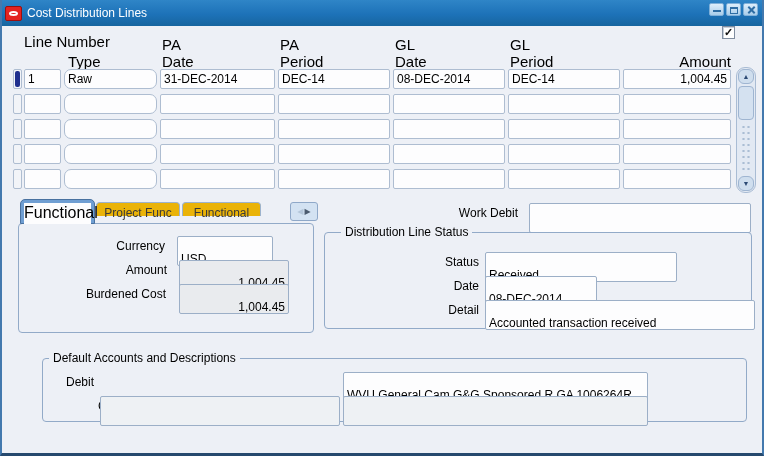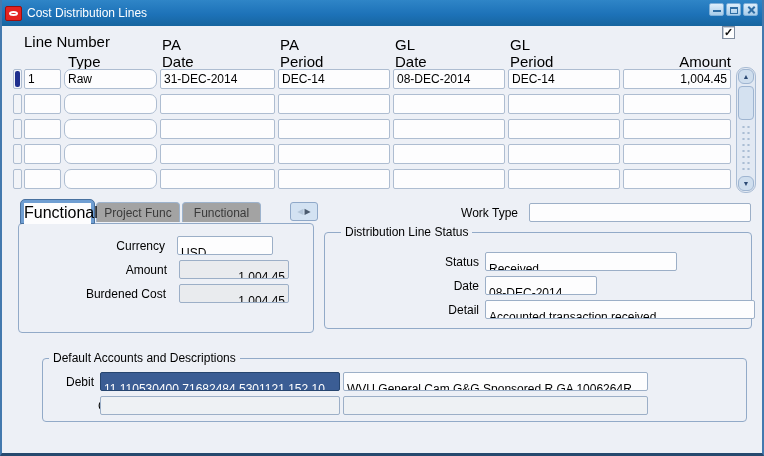--- a/index.html
+++ b/index.html
@@ -47,40 +47,40 @@
   #scrollbar{position:absolute;left:734px;top:67px;width:20px;height:126px;background:#e2e9f3;
     border:1px solid #a9bcd4;border-radius:9px;}
   .sb-btn{position:absolute;left:1px;width:16px;height:15px;background:#cfdeee;border:1px solid #9fb5d1;
     border-radius:6px;text-align:center;font-size:7px;line-height:14px;color:#2c4a74;}
   #sb-up{top:1px;} #sb-down{bottom:1px;}
   #sb-thumb{position:absolute;left:1px;top:18px;width:16px;height:34px;background:#d4e1f0;
     border:1px solid #9fb5d1;border-radius:4px;}
   #sb-track{position:absolute;left:4px;top:56px;width:10px;height:50px;
     background-image:radial-gradient(#aabdd4 1px,transparent 1.2px);background-size:5px 6px;}
   
-  .tab{position:absolute;top:202px;height:20px;background:#a3a3a3;border:1px solid #9db3cd;
+  .tab{position:absolute;top:202px;height:14px;background:#eab308;border:1px solid #9db3cd;
     border-bottom:none;border-radius:4px 4px 0 0;color:#3a3a3a;font-size:12px;text-align:center;line-height:20px;}
   #tab-functional{left:18px;top:199px;width:75px;height:25px;background:#6f9ed2;border:1px solid #49719f;
     border-radius:5px 5px 0 0;padding:3px 3px 0 3px;z-index:3;}
   #tab-functional .inner{background:#fdfdfe;width:100%;height:21px;font-size:16px;line-height:19px;
     text-align:center;color:#000;}
   #tab-project{left:94px;width:84px;}
   #tab-transaction{left:180px;width:79px;}
   #tab-scroller{position:absolute;left:288px;top:202px;width:28px;height:19px;background:#d3e2f2;
     border:1px solid #8fa8c8;border-radius:3px;display:flex;align-items:center;justify-content:center;gap:1px;}
   #tab-scroller .prev{font-size:8px;color:#b4c6da;}
   #tab-scroller .next{font-size:8px;color:#4a5a6e;}
   
   .groupbox{position:absolute;border:1px solid #92aac8;border-radius:4px;}
   .legend{position:absolute;top:-8px;background:#edf0f6;padding:0 4px;font-size:12px;color:#000;white-space:nowrap;}
   #panel-functional{left:16px;top:223px;width:296px;height:110px;z-index:1;}
   
   .lbl{position:absolute;font-size:12px;color:#000;text-align:right;white-space:nowrap;}
   .fld{position:absolute;height:19px;border:1px solid #9cafc7;background:#fdfdfe;font-size:12px;
-    line-height:17px;padding:8px 3px;white-space:nowrap;overflow:hidden;border-radius:2px;color:#000;}
+    line-height:17px;padding:14px 3px;white-space:nowrap;overflow:hidden;border-radius:2px;color:#000;}
   .fld.gray{background:#e9ebee;}
   .fld.right{text-align:right;}
   .fld.selected{background:#3b5d94;border-color:#26456f;color:#fff;}
   #fld-worktype{left:527px;top:203px;width:222px;}
   #lbl-worktype{left:420px;top:206px;width:96px;}
   #lbl-currency{left:60px;top:239px;width:103px;}
   #fld-currency{left:175px;top:236px;width:96px;}
   #lbl-amount2{left:60px;top:263px;width:105px;}
   #fld-amount2{left:177px;top:260px;width:110px;}
   #lbl-burdened{left:54px;top:287px;width:110px;}
@@ -206,21 +206,21 @@
   <div id="tab-functional" class="tab">
     <div class="inner">Functional</div>
   </div>
   <div id="tab-project" class="tab">Project Func</div>
   <div id="tab-transaction" class="tab">Functional</div>
   <div id="tab-scroller">
     <span class="prev">◀</span>
     <span class="next">▶</span>
   </div>
 
-  <div class="lbl" id="lbl-worktype">Work Type</div>
+  <div class="lbl" id="lbl-worktype">Work Debit</div>
   <div class="fld" id="fld-worktype"></div>
 
   <div id="panel-functional" class="groupbox"></div>
   <div class="lbl" id="lbl-currency">Currency</div>
   <div class="fld" id="fld-currency">USD</div>
   <div class="lbl" id="lbl-amount2">Amount</div>
   <div class="fld gray right" id="fld-amount2">1,004.45</div>
   <div class="lbl" id="lbl-burdened">Burdened Cost</div>
   <div class="fld gray right" id="fld-burdened">1,004.45</div>
 
@@ -231,19 +231,18 @@
   <div class="fld" id="fld-status">Received</div>
   <div class="lbl" id="lbl-sdate">Date</div>
   <div class="fld" id="fld-sdate">08-DEC-2014</div>
   <div class="lbl" id="lbl-detail">Detail</div>
   <div class="fld" id="fld-detail">Accounted transaction received</div>
 
   <div id="group-accounts" class="groupbox">
     <span class="legend">Default Accounts and Descriptions</span>
   </div>
   <div class="lbl" id="lbl-debit">Debit</div>
-  <div class="fld selected" id="fld-debit-acct">11.110530400.71682484.5301121.152.10</div>
   <div class="fld" id="fld-debit-desc">WVU General Cam.G&amp;G Sponsored R.GA 1006264R</div>
   <div class="lbl" id="lbl-credit">Credit</div>
   <div class="fld" id="fld-credit-acct"></div>
   <div class="fld" id="fld-credit-desc"></div>
 
 </div>
 
 </body></html>

